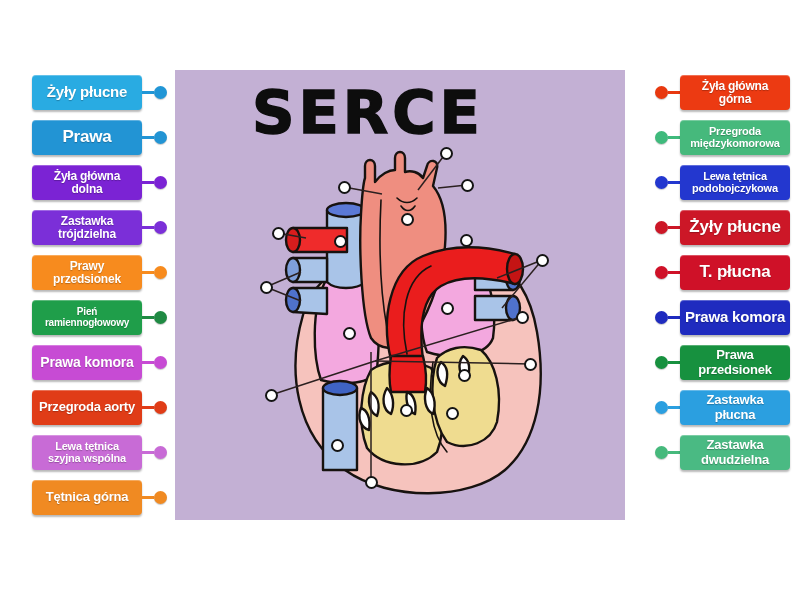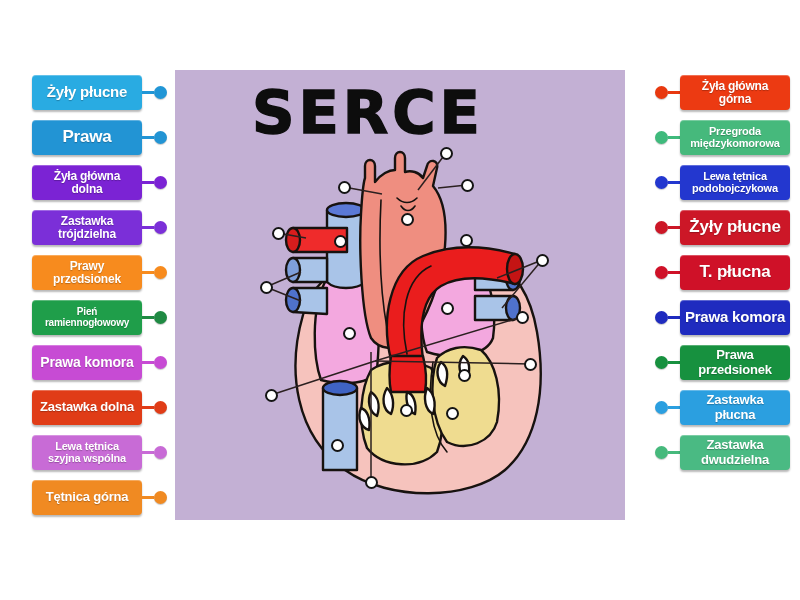--- a/index.html
+++ b/index.html
@@ -158,21 +158,21 @@
       </div>
     </div>
     <div class="label-row">
       <div class="label-box" style="background: rgb(199, 75, 212); font-size: 14px; white-space: pre-line;">Prawa komora</div>
       <div class="connector">
         <div class="conn-line" style="background: rgb(199, 75, 212);"></div>
         <div class="conn-dot" style="background: rgb(199, 75, 212);"></div>
       </div>
     </div>
     <div class="label-row">
-      <div class="label-box" style="background: rgb(224, 60, 23); font-size: 13px; white-space: pre-line;">Zastawka dolna</div>
+      <div class="label-box" style="background: rgb(224, 60, 23); font-size: 13px; white-space: pre-line;">Przegroda aorty</div>
       <div class="connector">
         <div class="conn-line" style="background: rgb(224, 60, 23);"></div>
         <div class="conn-dot" style="background: rgb(224, 60, 23);"></div>
       </div>
     </div>
     <div class="label-row">
       <div class="label-box" style="background: rgb(200, 107, 214); font-size: 11px; white-space: pre-line;">Lewa tętnica
 szyjna wspólna</div>
       <div class="connector">
         <div class="conn-line" style="background: rgb(200, 107, 214);"></div>

